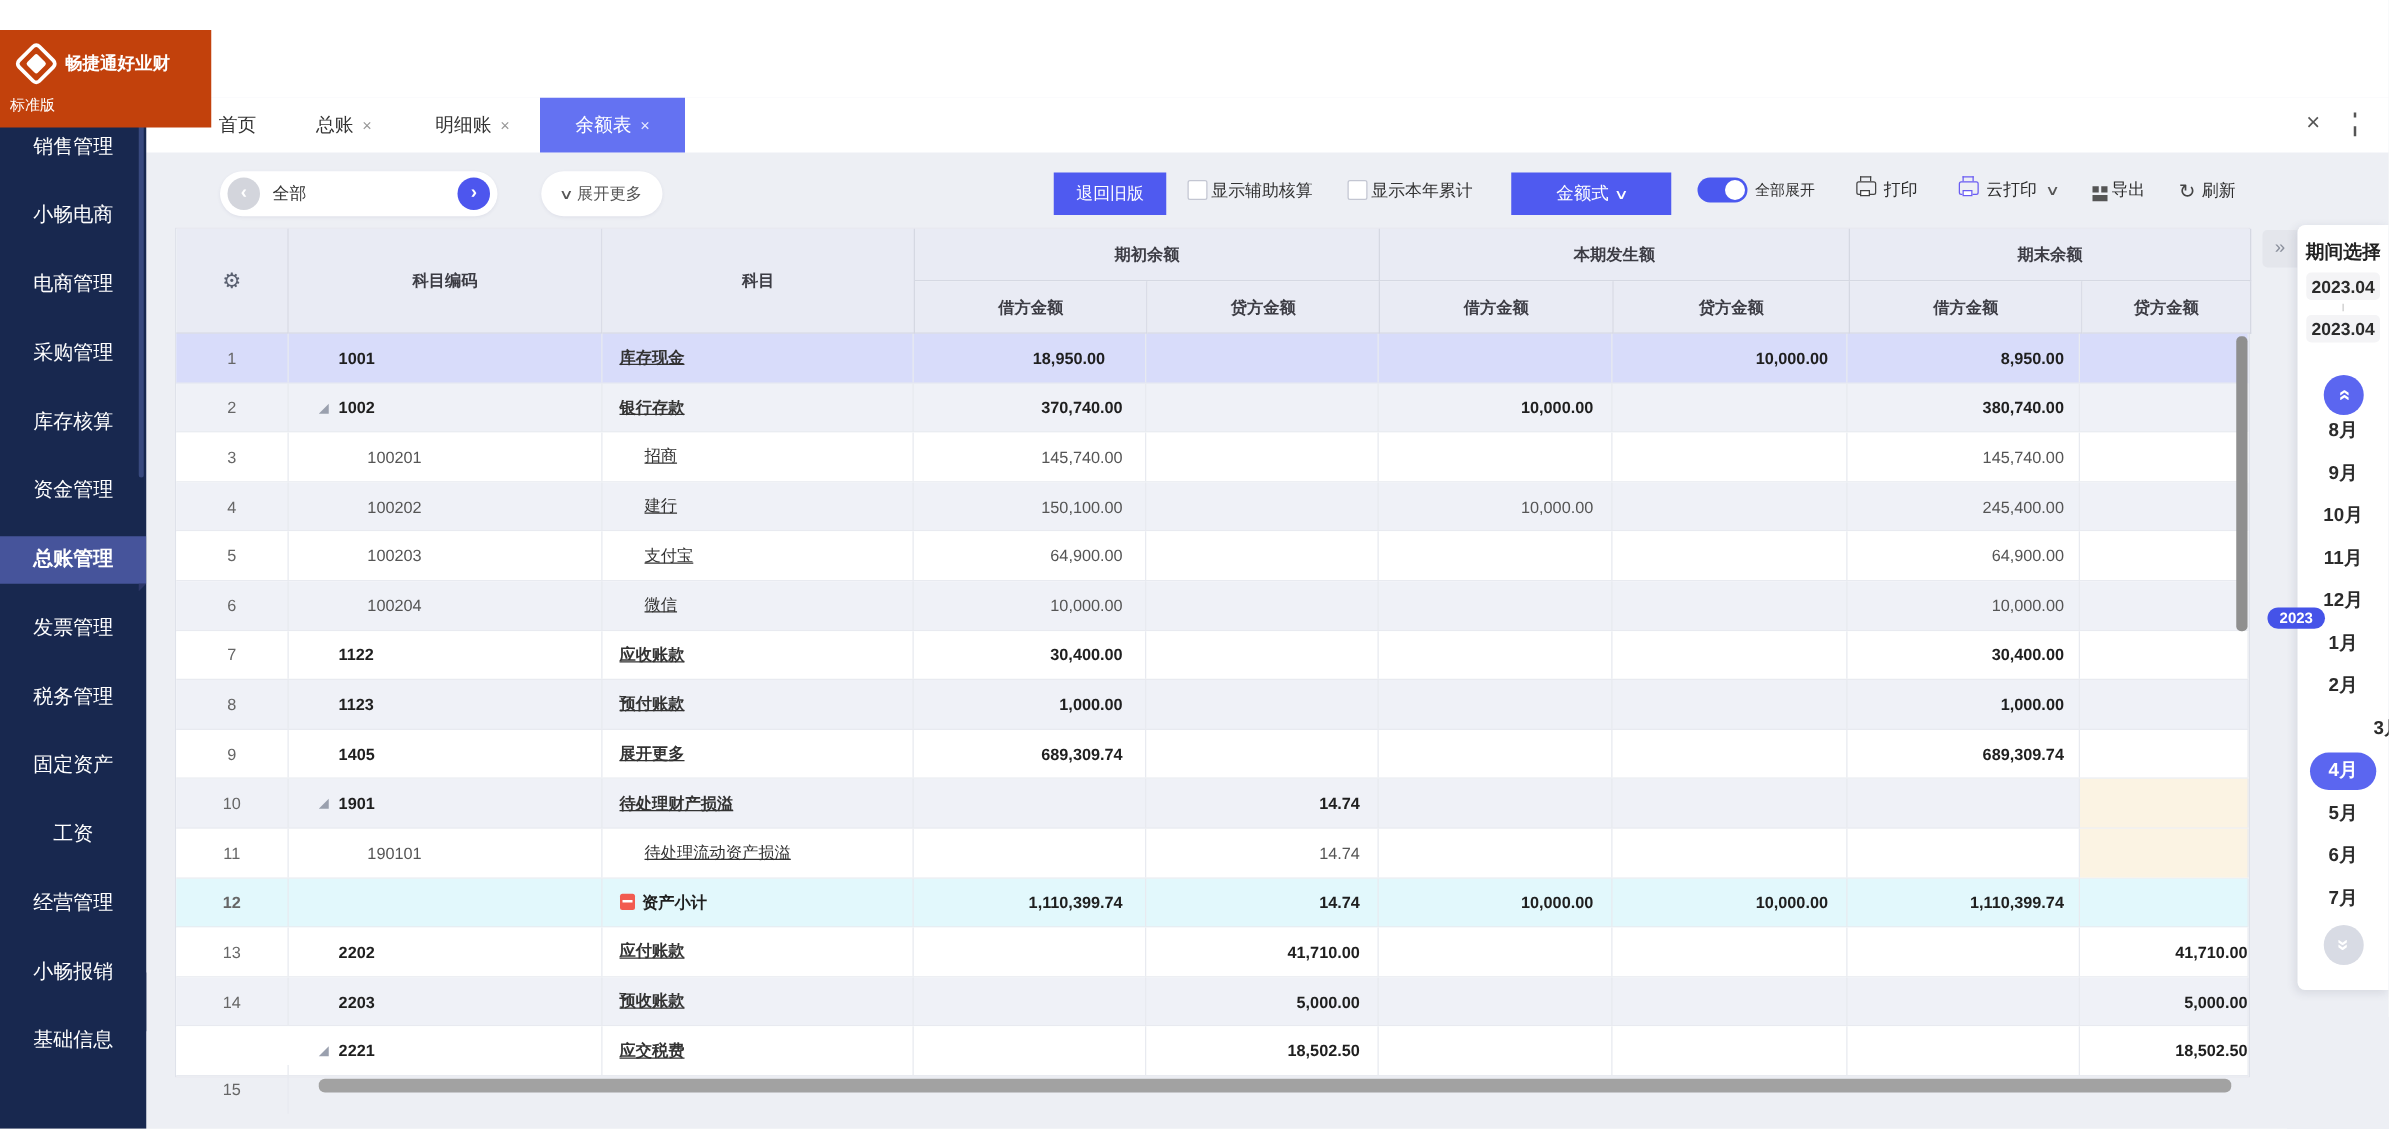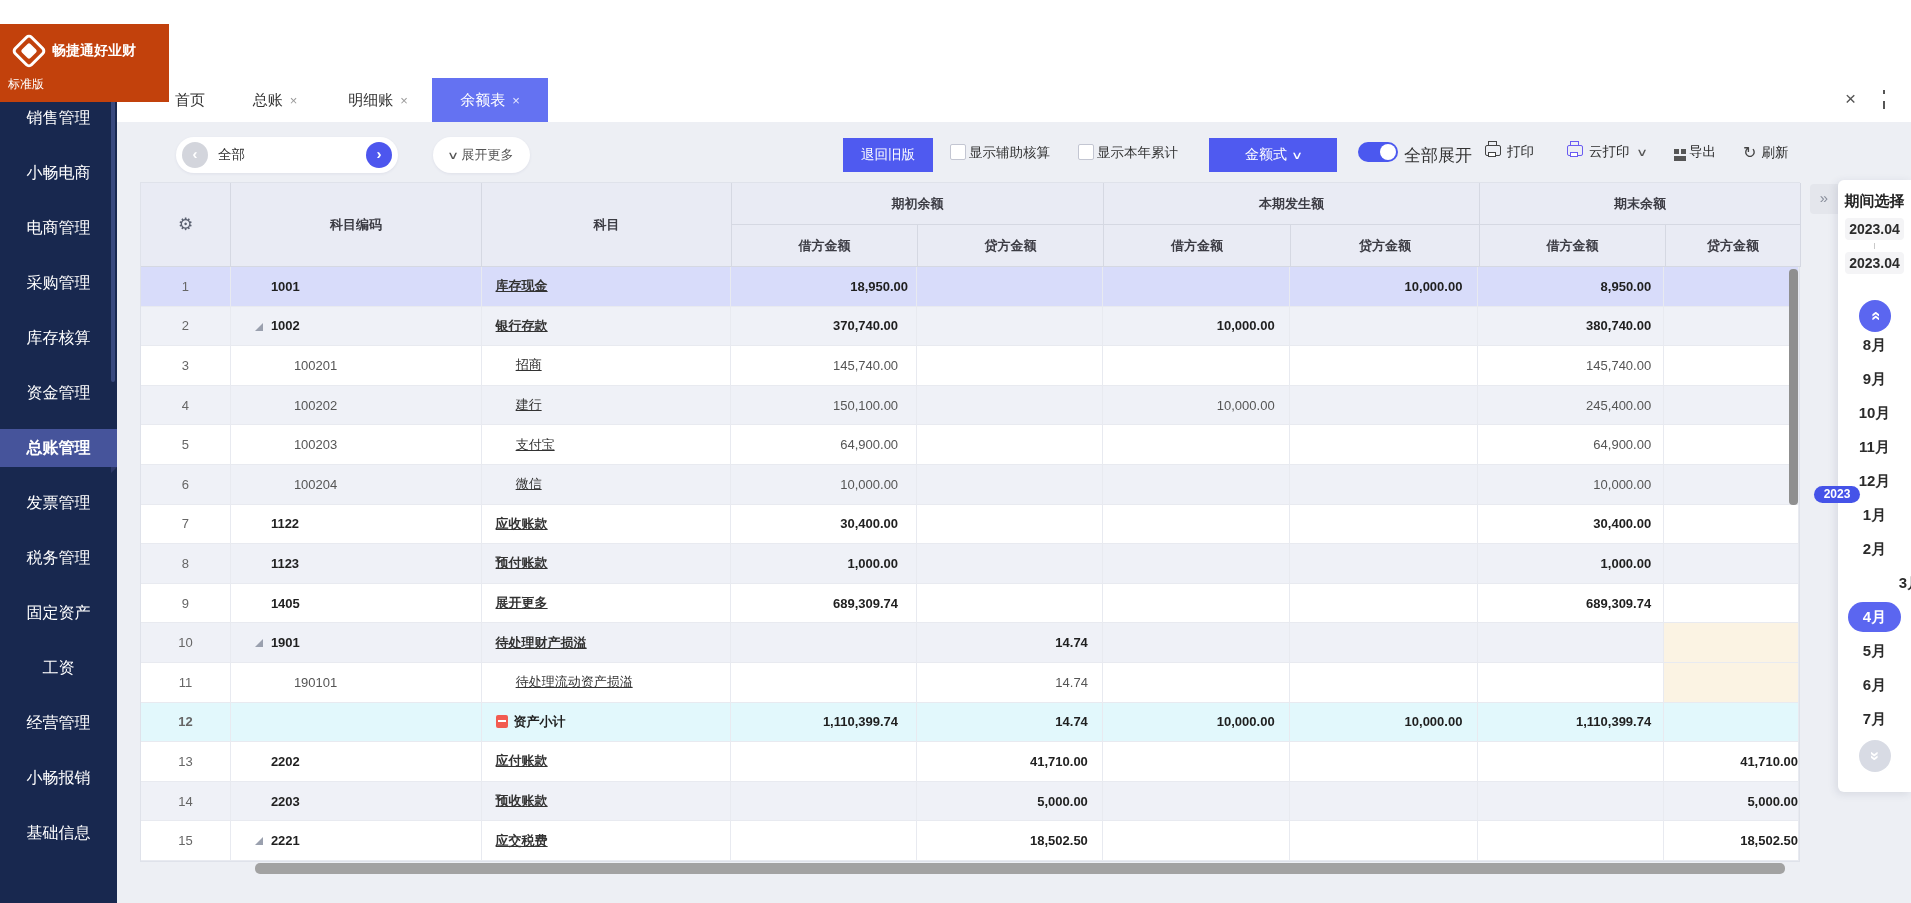--- a/index.html
+++ b/index.html
@@ -227,21 +227,21 @@
   <button class="btn-blue" style="left:726px;top:16px;width:90px;">退回旧版</button>
   <span class="cb" style="left:833px;top:22px;"></span>
   <span class="cb-lbl" style="left:852px;top:22px;">显示辅助核算</span>
   <span class="cb" style="left:961px;top:22px;"></span>
   <span class="cb-lbl" style="left:980px;top:22px;">显示本年累计</span>
   <button class="btn-blue" style="left:1092px;top:16px;width:128px;font-size:14px;">
     <span>金额式</span>
     <span style="font-size:11px;transform:scaleX(1.5);">∨</span>
   </button>
   <div id="toggle" class="abs"></div>
-  <span class="cb-lbl" style="left:1287px;top:22px;font-size:17px;">全部展开</span>
+  <span class="cb-lbl" style="left:1287px;top:22px;font-size:12px;">全部展开</span>
   <span class="tool-link" style="left:1368px;">
     <span class="printer"></span><span>打印</span>
   </span>
   <span class="tool-link" style="left:1450px;">
     <span class="printer purple"></span><span>云打印</span>
     <span class="chev-sm">∨</span>
   </span>
   <span class="tool-link" style="left:1557px;">
     <span class="grid-ico"></span><span>导出</span>
   </span>
@@ -269,21 +269,21 @@
     </div>
   <div id="tbody">
       <div class="trow sel">
         <div class="tcell num" style="width: 90px;">1</div>
         <div class="tcell" style="width: 251px; padding-left: 40px;">
           <span class="b">1001</span>
         </div>
         <div class="tcell" style="width: 250px; padding-left: 14px;">
           <span class="name-link b">库存现金</span>
         </div>
-        <div class="tcell amt" style="width: 186px; padding-right: 8px;">
+        <div class="tcell amt" style="width: 186px; padding-right: 32px;">
           <span class="b">18,950.00</span>
         </div>
         <div class="tcell amt" style="width: 186px; padding-right: 14px;">
           <span></span>
         </div>
         <div class="tcell amt" style="width: 187px; padding-right: 14px;">
           <span></span>
         </div>
         <div class="tcell amt" style="width: 189px; padding-right: 15px;">
           <span class="b">10,000.00</span>
@@ -643,21 +643,21 @@
           <span></span>
         </div>
         <div class="tcell amt" style="width: 186px; padding-right: 12px;">
           <span></span>
         </div>
         <div class="tcell amt" style="width: 135px;">
           <div class="inner-clip b">5,000.00</div>
         </div>
       </div>
       <div class="trow">
-        <div class="tcell num" style="width: 90px;">15</div>
+        <div class="tcell num" style="width: 90px; margin-top: 31px;">15</div>
         <div class="tcell" style="width: 251px; padding-left: 40px;">
           <span class="tri"></span>
           <span class="b">2221</span>
         </div>
         <div class="tcell" style="width: 250px; padding-left: 14px;">
           <span class="name-link b">应交税费</span>
         </div>
         <div class="tcell amt" style="width: 186px; padding-right: 18px;">
           <span></span>
         </div>

